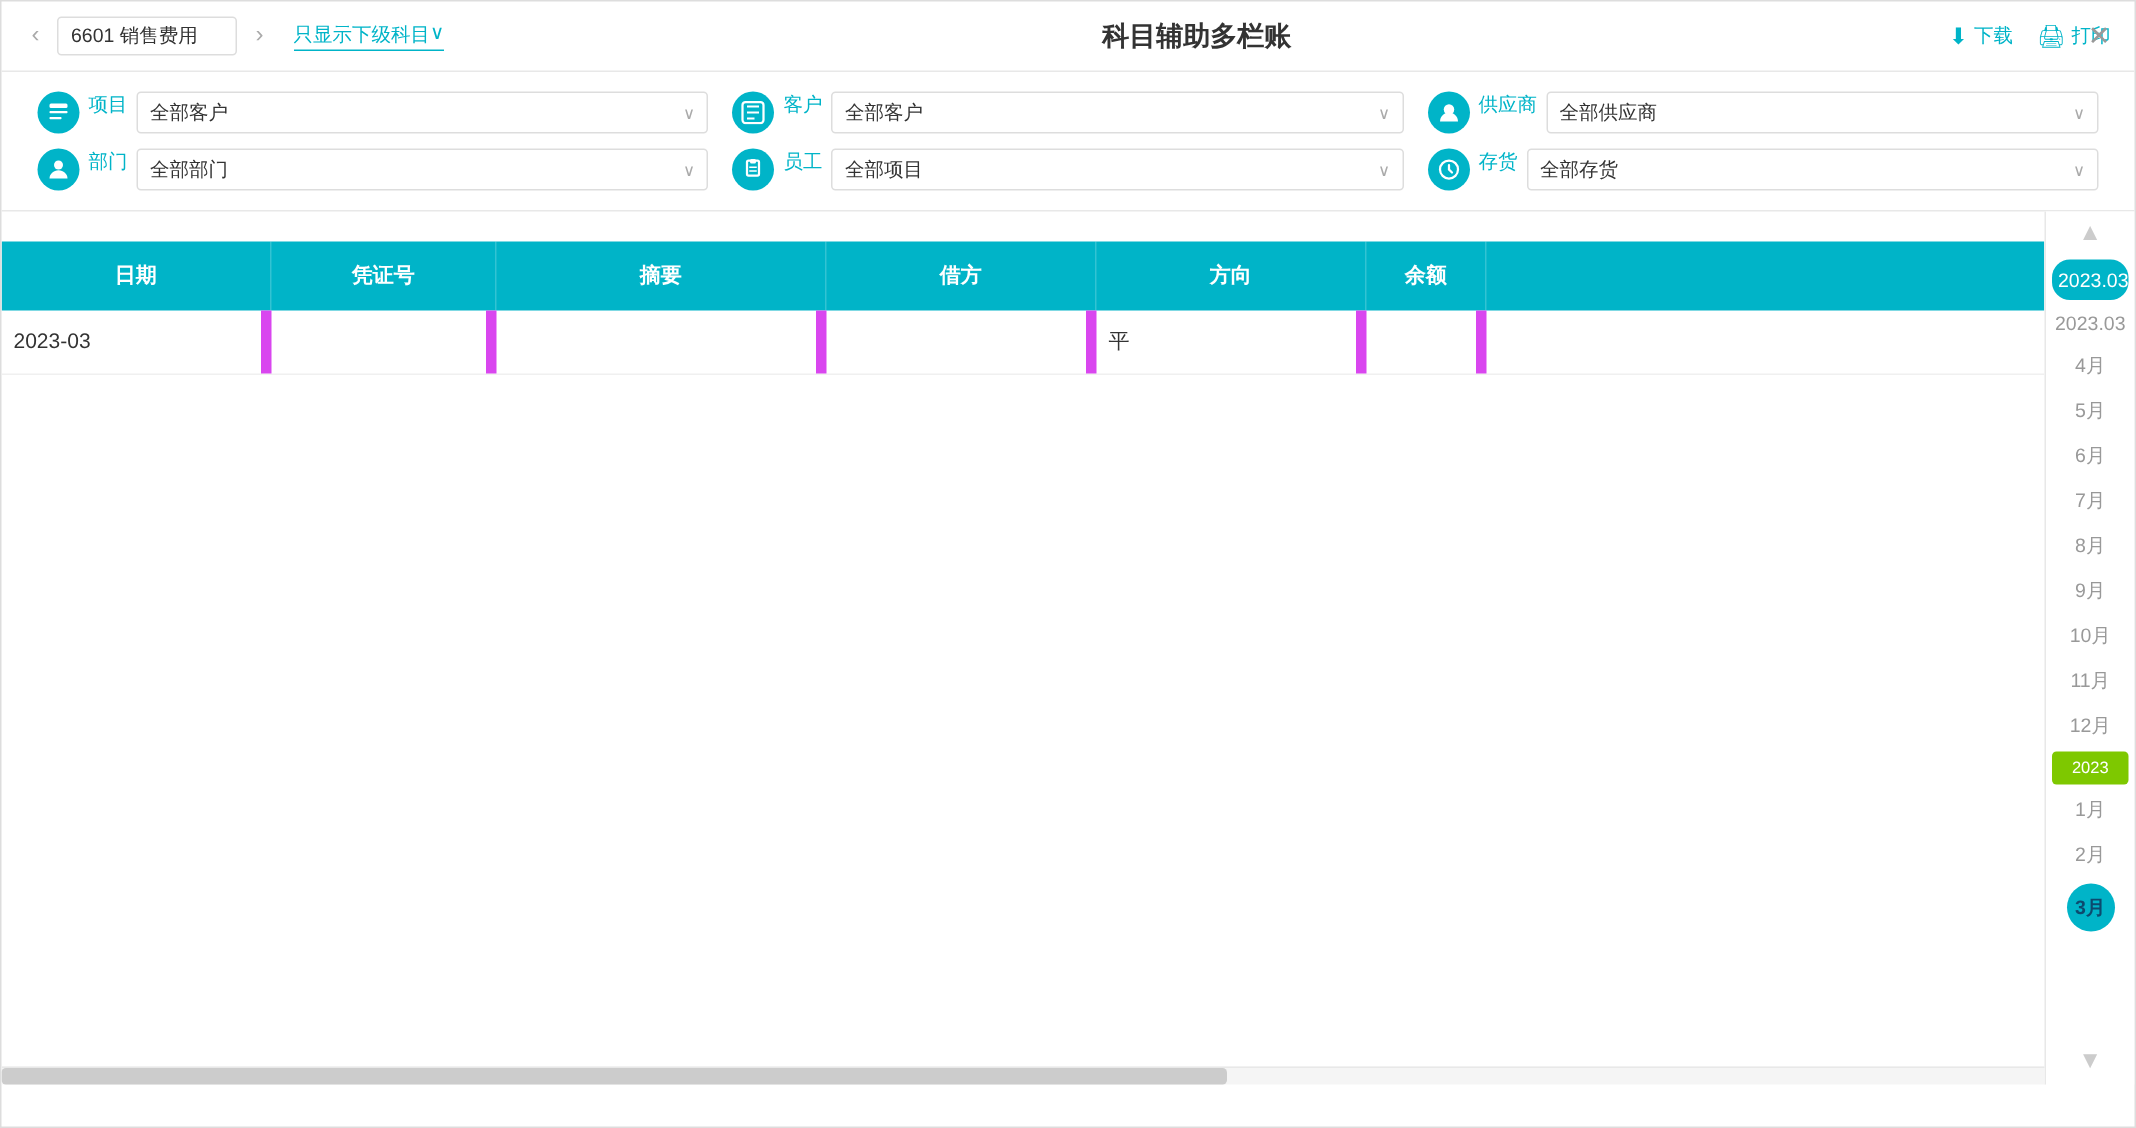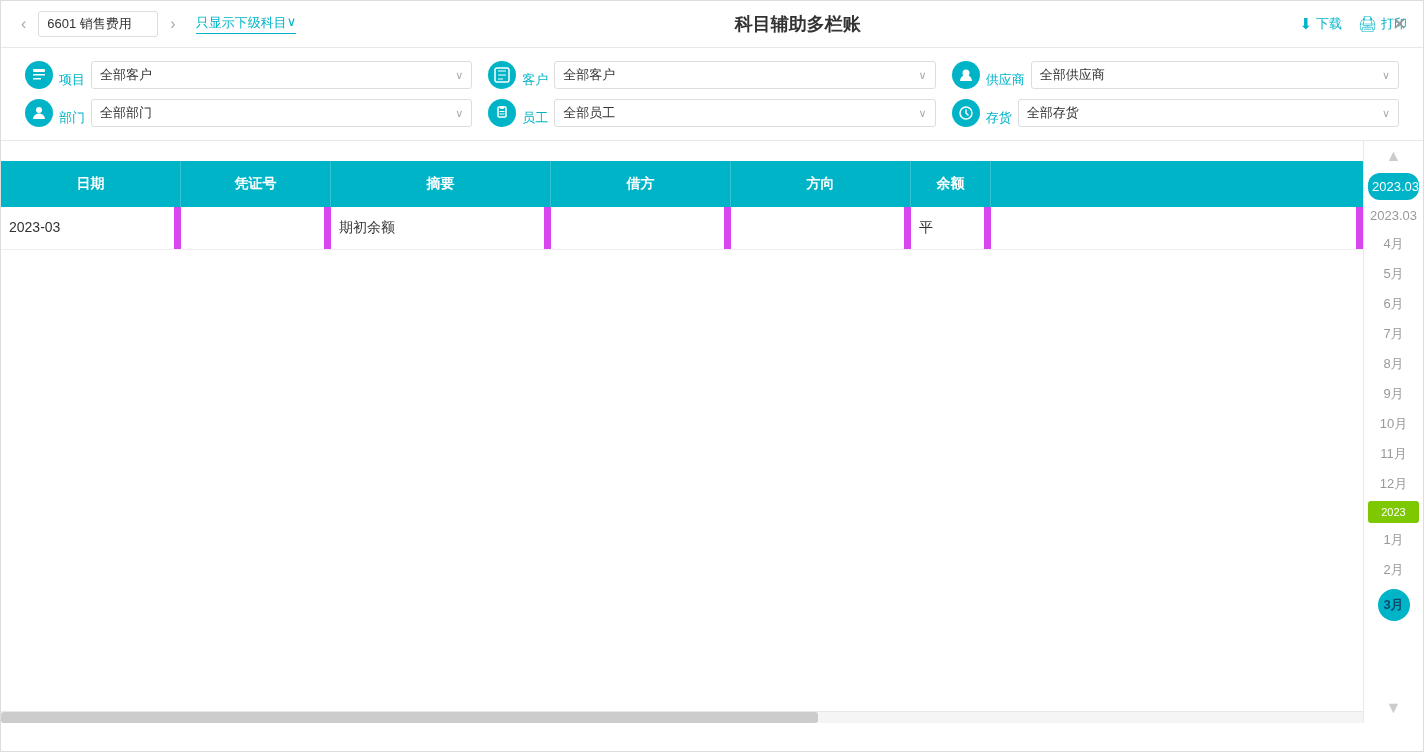--- a/index.html
+++ b/index.html
@@ -85,21 +85,21 @@
     
     .filters {
       display: grid;
       grid-template-columns: repeat(3, 1fr);
       gap: 0;
       padding: 8px 16px;
       border-bottom: 1px solid #e8e8e8;
     }
     .filter-item {
       display: flex;
-      align-items: flex-end;
+      align-items: flex-start;
       gap: 6px;
       padding: 5px 8px;
     }
     .filter-icon {
       width: 28px;
       height: 28px;
       border-radius: 50%;
       background: #00b4c8;
       display: flex;
       align-items: center;
@@ -337,21 +337,21 @@
       <div class="filter-icon" style="background:#00b4c8;">
         <svg width="16" height="16" viewBox="0 0 16 16" fill="white">
           <rect x="4" y="2" width="8" height="10" rx="1" fill="none" stroke="white" stroke-width="1.5"></rect>
           <rect x="6" y="1" width="4" height="3" rx="1" fill="white" stroke="none"></rect>
           <rect x="5.5" y="6" width="5" height="1" fill="white"></rect>
           <rect x="5.5" y="8.5" width="5" height="1" fill="white"></rect>
         </svg>
       </div>
       <span class="filter-label">员工</span>
       <div class="filter-select">
-        <span class="filter-select-text">全部员工</span>
+        <span class="filter-select-text">全部项目</span>
         <span class="chevron-icon">∨</span>
       </div>
     </div>
     <div class="filter-item">
       <div class="filter-icon" style="background:#00b4c8;">
         <svg width="16" height="16" viewBox="0 0 16 16" fill="white">
           <circle cx="8" cy="8" r="6" fill="none" stroke="white" stroke-width="1.5"></circle>
           <path d="M8 5 v3 l2 2" stroke="white" stroke-width="1.5" fill="none" stroke-linecap="round"></path>
         </svg>
       </div>
@@ -373,21 +373,20 @@
         <div class="table-header-cell">摘要</div>
         <div class="table-header-cell">借方</div>
         <div class="table-header-cell">方向</div>
         <div class="table-header-cell">余额</div>
       </div>
 
       <div class="table-body">
         <div class="table-row">
           <div class="table-cell">2023-03</div>
           <div class="table-cell"></div>
-          <div class="table-cell">期初余额</div>
           <div class="table-cell"></div>
           <div class="table-cell"></div>
           <div class="table-cell">平</div>
           <div class="table-cell"></div>
         </div>
       </div>
     </div>
 
     <div class="right-panel">
       <div class="right-panel-scroll-up">▲</div>

